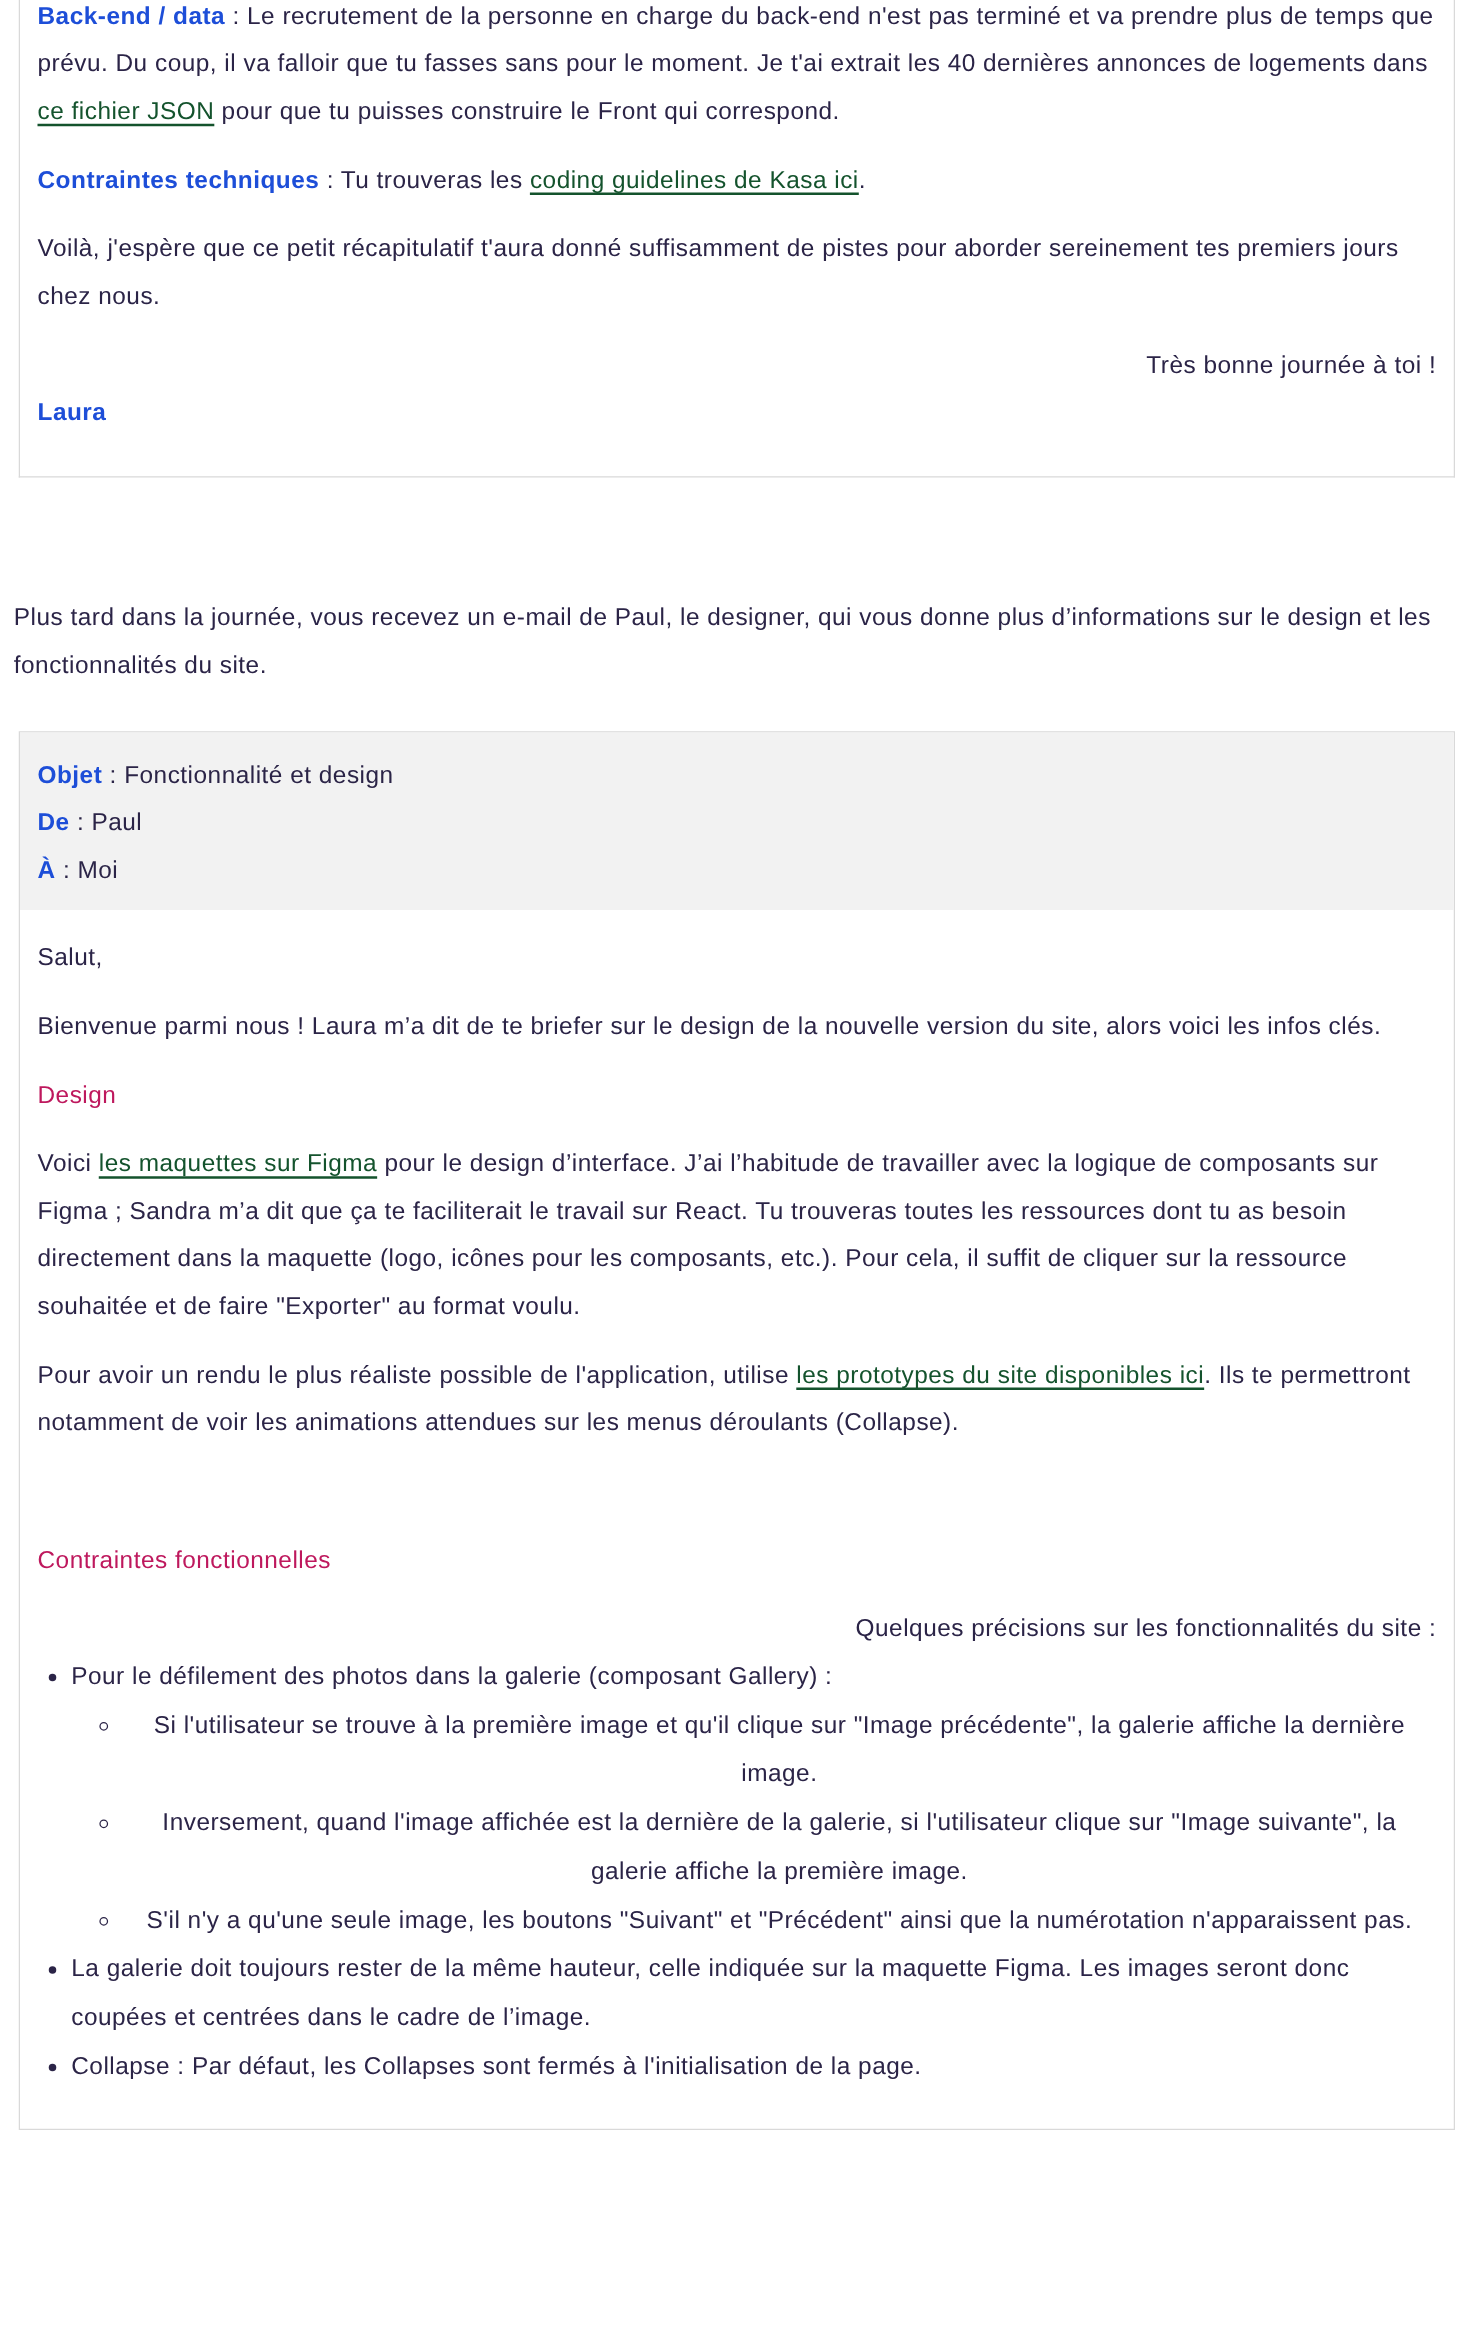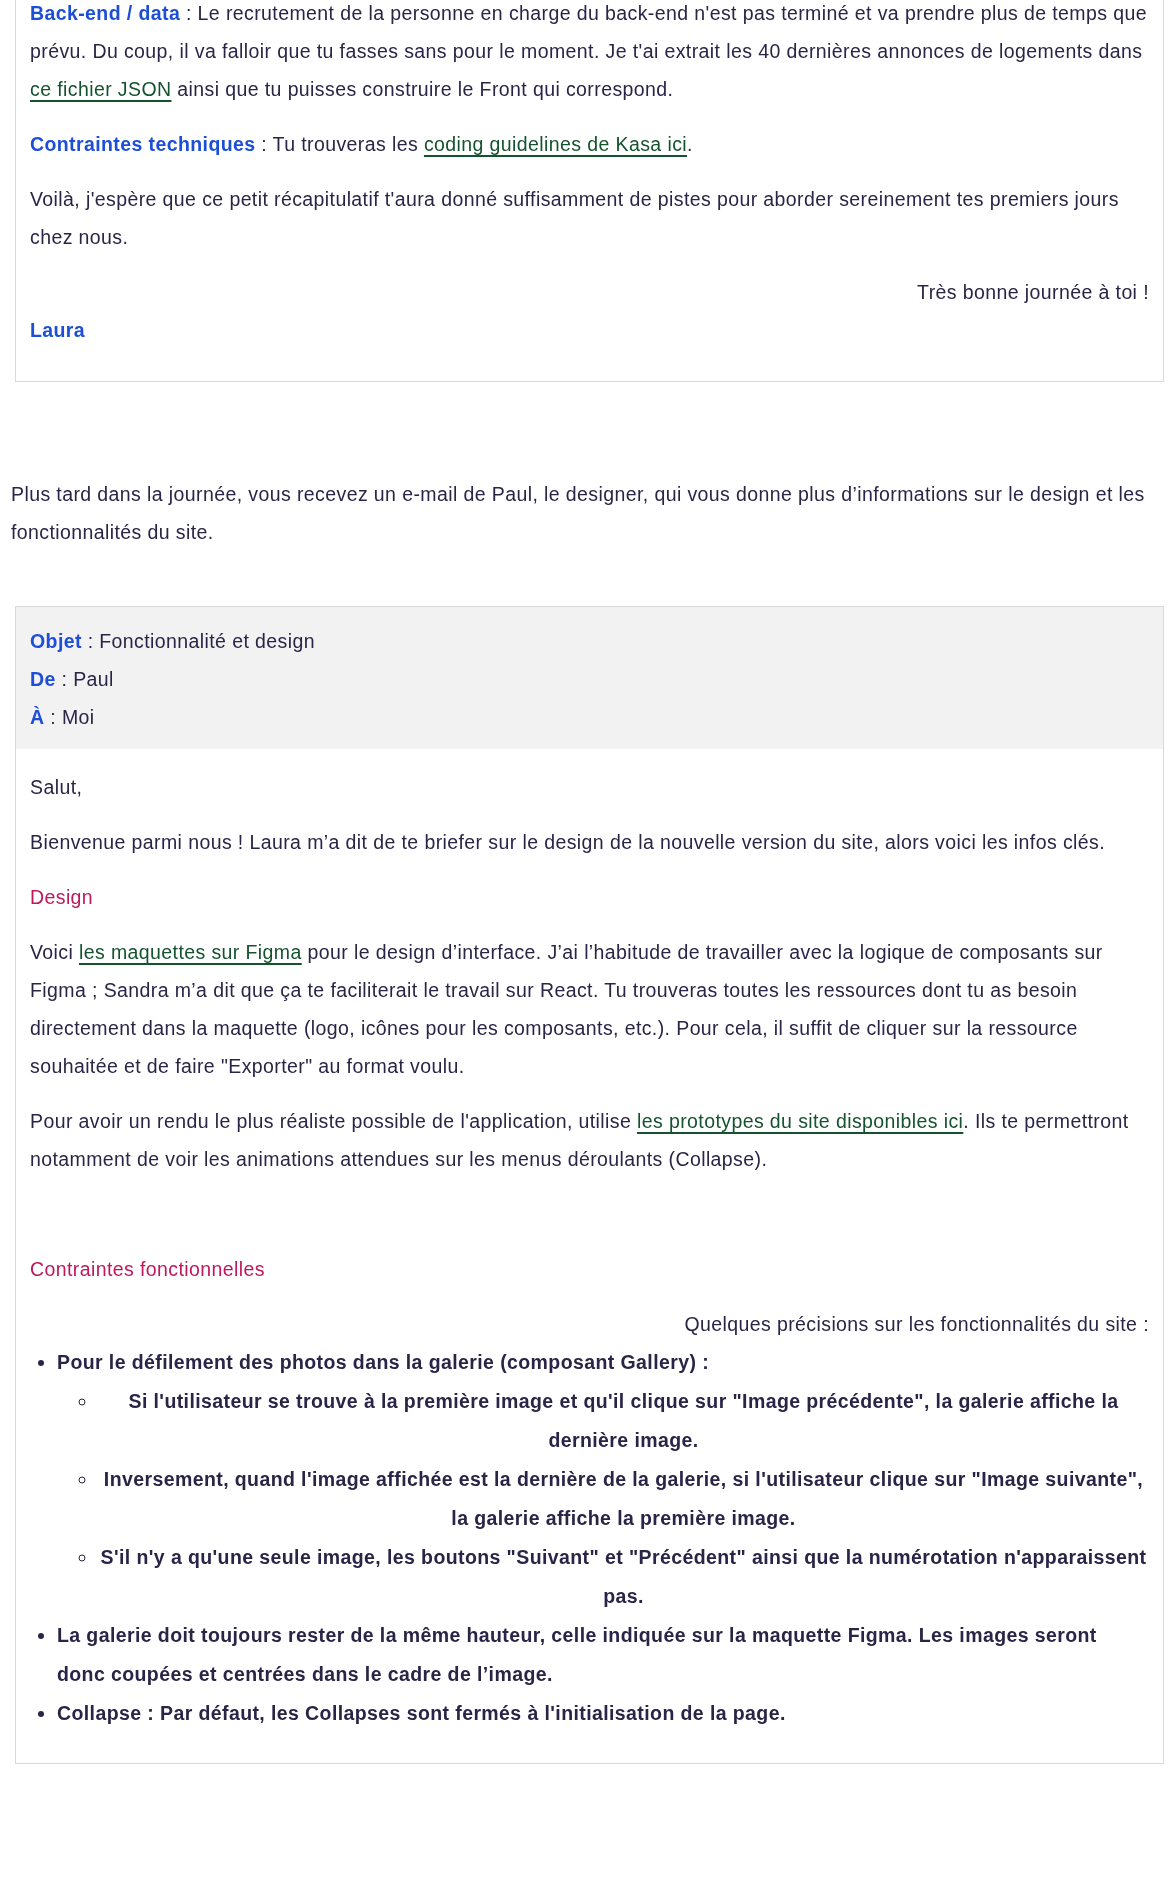--- a/index.html
+++ b/index.html
@@ -35,52 +35,51 @@
     text-decoration: underline;
     text-decoration-thickness: 1.5px;
     text-underline-offset: 4px;
     cursor: pointer;
   }
   .intro-para {
     margin: 93px 14px 0 11px;
     max-width: 1140px;
   }
   #email-box-2 {
-    margin-top: 55px;
+    margin-top: 34px;
     padding: 0;
   }
   .email-header {
     background: #f2f2f2;
     padding: 15px 14px 13px 14px;
   }
   .email-header-row { line-height: 38px; }
   .email-body { padding: 2px 14px 30px 14px; }
   .heading { font-weight: 400; color: #be185d; margin: 17px 0; }
   .blank-line { height: 38px; }
   ul.constraints-list {
     margin: 0;
     padding-left: 27px;
     line-height: 39px;
     list-style: disc outside;
-    font-weight: bold;
   }
   ul.constraints-list ul {
     margin: 0;
     padding-left: 41px;
     list-style: circle outside;
     text-align: center;
   }
   ul.constraints-list li::marker { color: #2b2447; }
 </style>
 </head>
 <body>
 
 <div class="quote-box" id="email-box-1">
   <p class="para first">
-    <strong>Back-end / data</strong><span> : </span><span>Le recrutement de la personne en charge du back-end n'est pas terminé et va prendre plus de temps que prévu. Du coup, il va falloir que tu fasses sans pour le moment. Je t'ai extrait les 40 dernières annonces de logements dans </span><a class="doc-link">ce fichier JSON</a><span> ainsi que tu puisses construire le Front qui correspond.</span>
+    <strong>Back-end / data</strong><span> : </span><span>Le recrutement de la personne en charge du back-end n'est pas terminé et va prendre plus de temps que prévu. Du coup, il va falloir que tu fasses sans pour le moment. Je t'ai extrait les 40 dernières annonces de logements dans </span><a class="doc-link">ce fichier JSON</a><span> pour que tu puisses construire le Front qui correspond.</span>
   </p>
   <p class="para">
     <strong>Contraintes techniques</strong><span> : </span><span>Tu trouveras les </span><a class="doc-link">coding guidelines de Kasa ici</a><span>.</span>
   </p>
   <p class="para">Voilà, j'espère que ce petit récapitulatif t'aura donné suffisamment de pistes pour aborder sereinement tes premiers jours chez nous.</p>
   <p class="para tight-bottom">Très bonne journée à toi !</p>
   <p class="para tight-top bold">Laura</p>
 </div>
 
 <p class="intro-para">Plus tard dans la journée, vous recevez un e-mail de Paul, le designer, qui vous donne plus d’informations sur le design et les fonctionnalités du site.</p>

